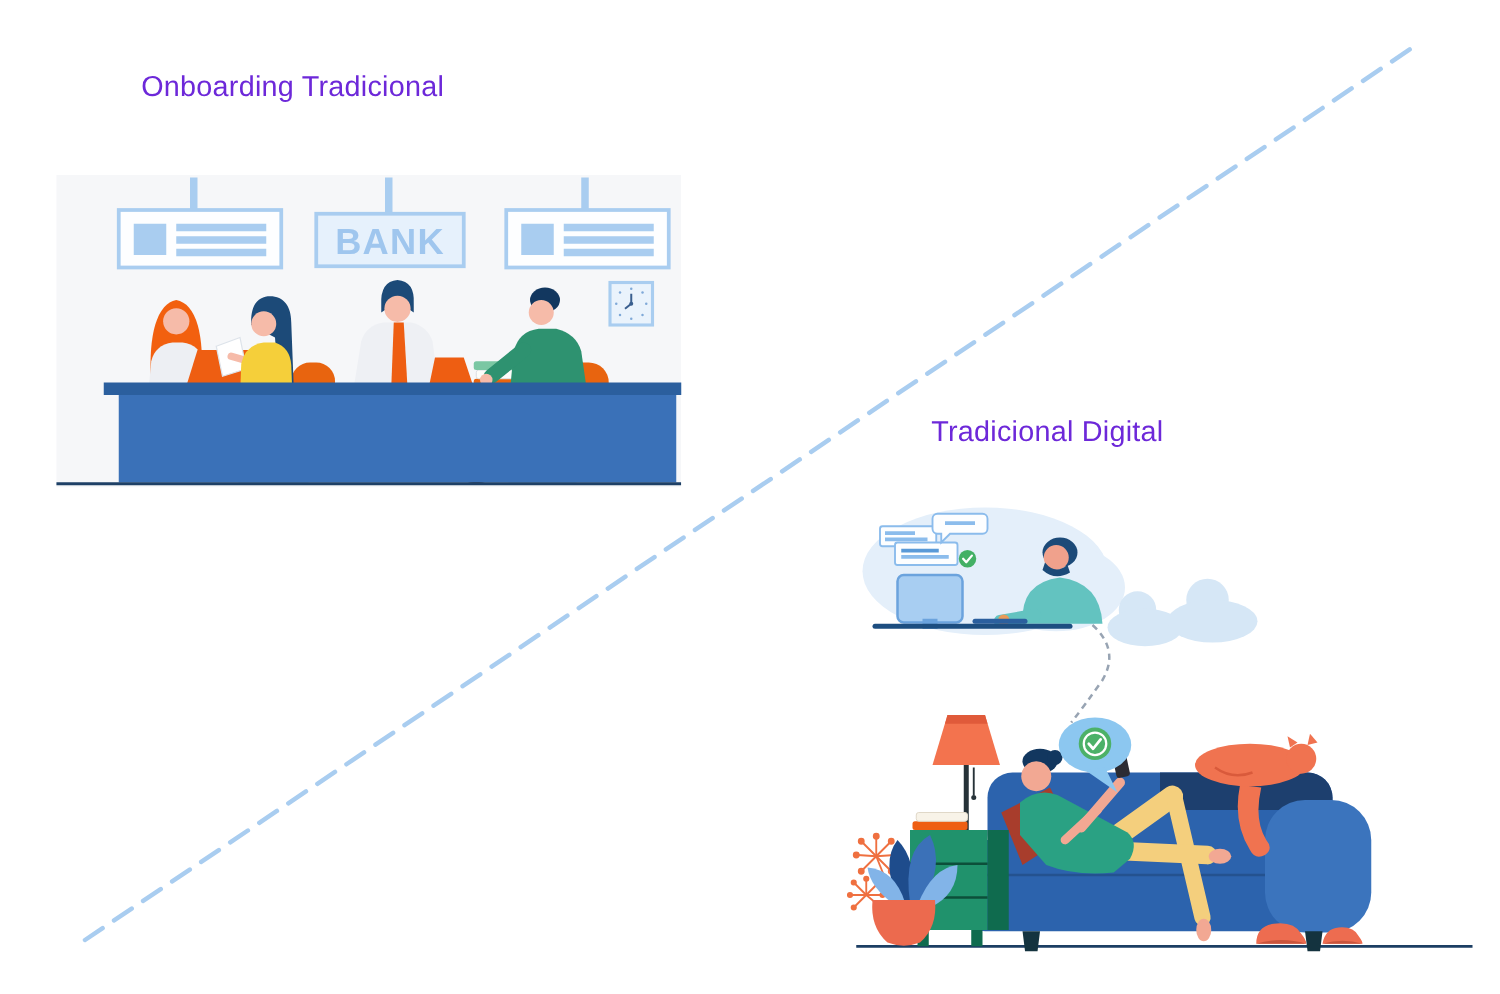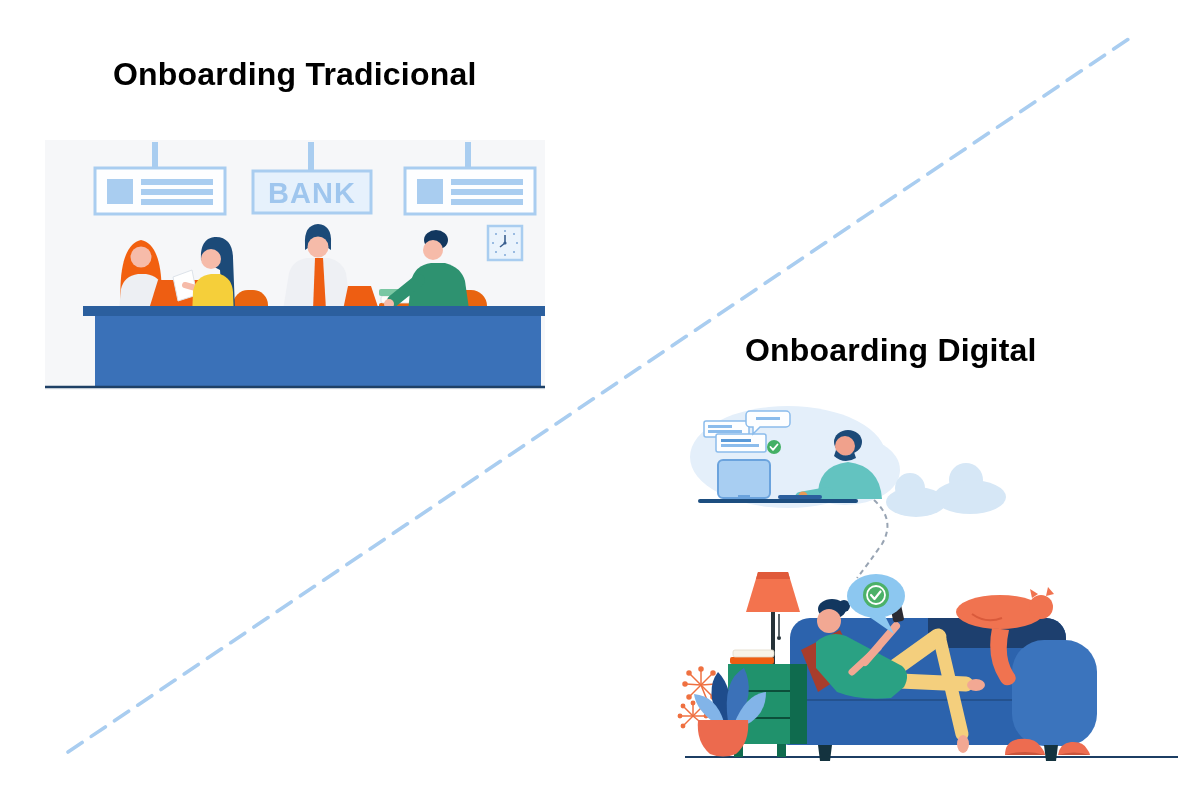--- a/index.html
+++ b/index.html
@@ -3,39 +3,39 @@
 <meta charset="utf-8">
 <style>
   html,body{margin:0;padding:0;}
   body{
     width:1200px;height:795px;position:relative;overflow:hidden;
     background:#ffffff;
     font-family:"Liberation Sans", sans-serif;
   }
   .title{
     position:absolute;
-    font-size:32px;font-weight:700;color:#000000;
+    font-size:23px;font-weight:400;color:#6d28d9;
     letter-spacing:.2px;white-space:nowrap;
   }
   #title-traditional{left:113px;top:56px;}
   #title-digital{left:745px;top:332px;}
   #divider{position:absolute;left:0;top:0;pointer-events:none;}
   #bank-scene{position:absolute;left:45px;top:140px;}
   #digital-scene{position:absolute;left:660px;top:400px;}
 </style>
 </head>
 <body>
 
 <svg id="divider" width="1200" height="795" viewBox="0 0 1200 795">
   <line x1="68" y1="752" x2="1136" y2="34" stroke="#a9cdf0" stroke-width="3.6" stroke-dasharray="17 11" stroke-linecap="round"></line>
 </svg>
 
 <div class="title" id="title-traditional">Onboarding Tradicional</div>
 
-<div class="title" id="title-digital">Onboarding Digital</div>
+<div class="title" id="title-digital">Tradicional Digital</div>
 
 <svg id="bank-scene" width="500" height="250" viewBox="0 0 500 250">
 
   <rect x="0" y="0" width="500" height="250" fill="#f6f7f9"></rect>
 
   <rect x="107" y="2" width="6" height="30" fill="#a9cdf0"></rect>
   <rect x="263" y="2" width="6" height="32" fill="#a9cdf0"></rect>
   <rect x="420" y="2" width="6" height="30" fill="#a9cdf0"></rect>
 
   <g>

